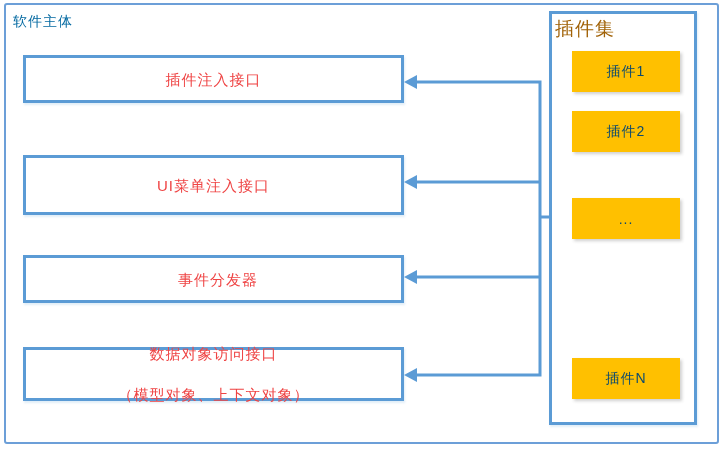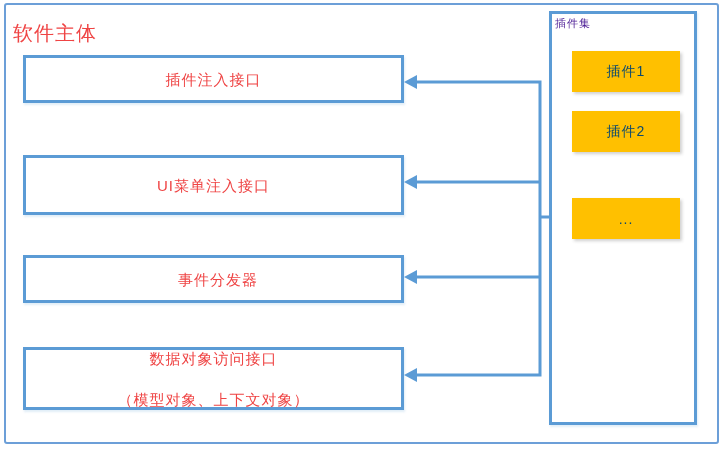--- a/index.html
+++ b/index.html
@@ -21,41 +21,40 @@
     left: 4px; top: 3px;
     width: 715px; height: 441px;
     border: 2px solid #6C9FD8;
     border-radius: 3px;
     box-sizing: border-box;
     background: transparent;
   }
   .outer-label {
     position: absolute;
     left: 7px; top: 8px;
-    font-size: 20px;
-    color: #ef4444;
+    font-size: 14px;
+    color: #0369a1;
     letter-spacing: 1px;
     white-space: nowrap;
-    margin-top: 7px;
   }
   
   .plugin-box {
     position: absolute;
     left: 549px; top: 11px;
     width: 148px; height: 414px;
     border: 3px solid #5B9BD5;
     box-sizing: border-box;
     background: #FFFFFF;
     box-shadow: 1px 2px 2px rgba(91,155,213,0.18);
   }
   .plugin-label {
     position: absolute;
     left: 3px; top: 2px;
-    font-size: 11px;
-    color: #4c1d95;
+    font-size: 19px;
+    color: #a16207;
     letter-spacing: 1px;
     white-space: nowrap;
   }
   
   .iface {
     position: absolute;
     left: 23px;
     width: 381px;
     border: 3px solid #5B9BD5;
     box-sizing: border-box;
@@ -67,21 +66,21 @@
     font-size: 15px;
     color: #ef4444;
     line-height: 1.4;
     letter-spacing: 1px;
     box-shadow: 1px 2px 2px rgba(91,155,213,0.18);
     text-align: center;
   }
   .iface-1 { top: 55px;  height: 48px; }
   .iface-2 { top: 155px; height: 60px; }
   .iface-3 { top: 255px; height: 48px; padding-left: 9px; }
-  .iface-4 { top: 347px; height: 63px; gap: 20px; }
+  .iface-4 { top: 347px; height: 54px; gap: 20px; }
   
   .chip {
     position: absolute;
     left: 20px;
     width: 108px;
     height: 41px;
     background: #FFC000;
     display: flex;
     align-items: center;
     justify-content: center;
@@ -133,20 +132,23 @@
 
     <div class="chip chip-1">
       <span>插件1</span>
     </div>
     <div class="chip chip-2">
       <span>插件2</span>
     </div>
     <div class="chip chip-3">
       <span>...</span>
     </div>
+    <div class="chip chip-4">
+      <span>插件N</span>
+    </div>
   </div>
 
   <svg class="connectors" viewBox="0 0 724 452">
 
     <path d="M 415 82 H 540 V 375 H 415" fill="none" stroke="#5B9BD5" stroke-width="3"></path>
 
     <path d="M 415 182 H 540" fill="none" stroke="#5B9BD5" stroke-width="3"></path>
 
     <path d="M 415 277 H 540" fill="none" stroke="#5B9BD5" stroke-width="3"></path>
 

